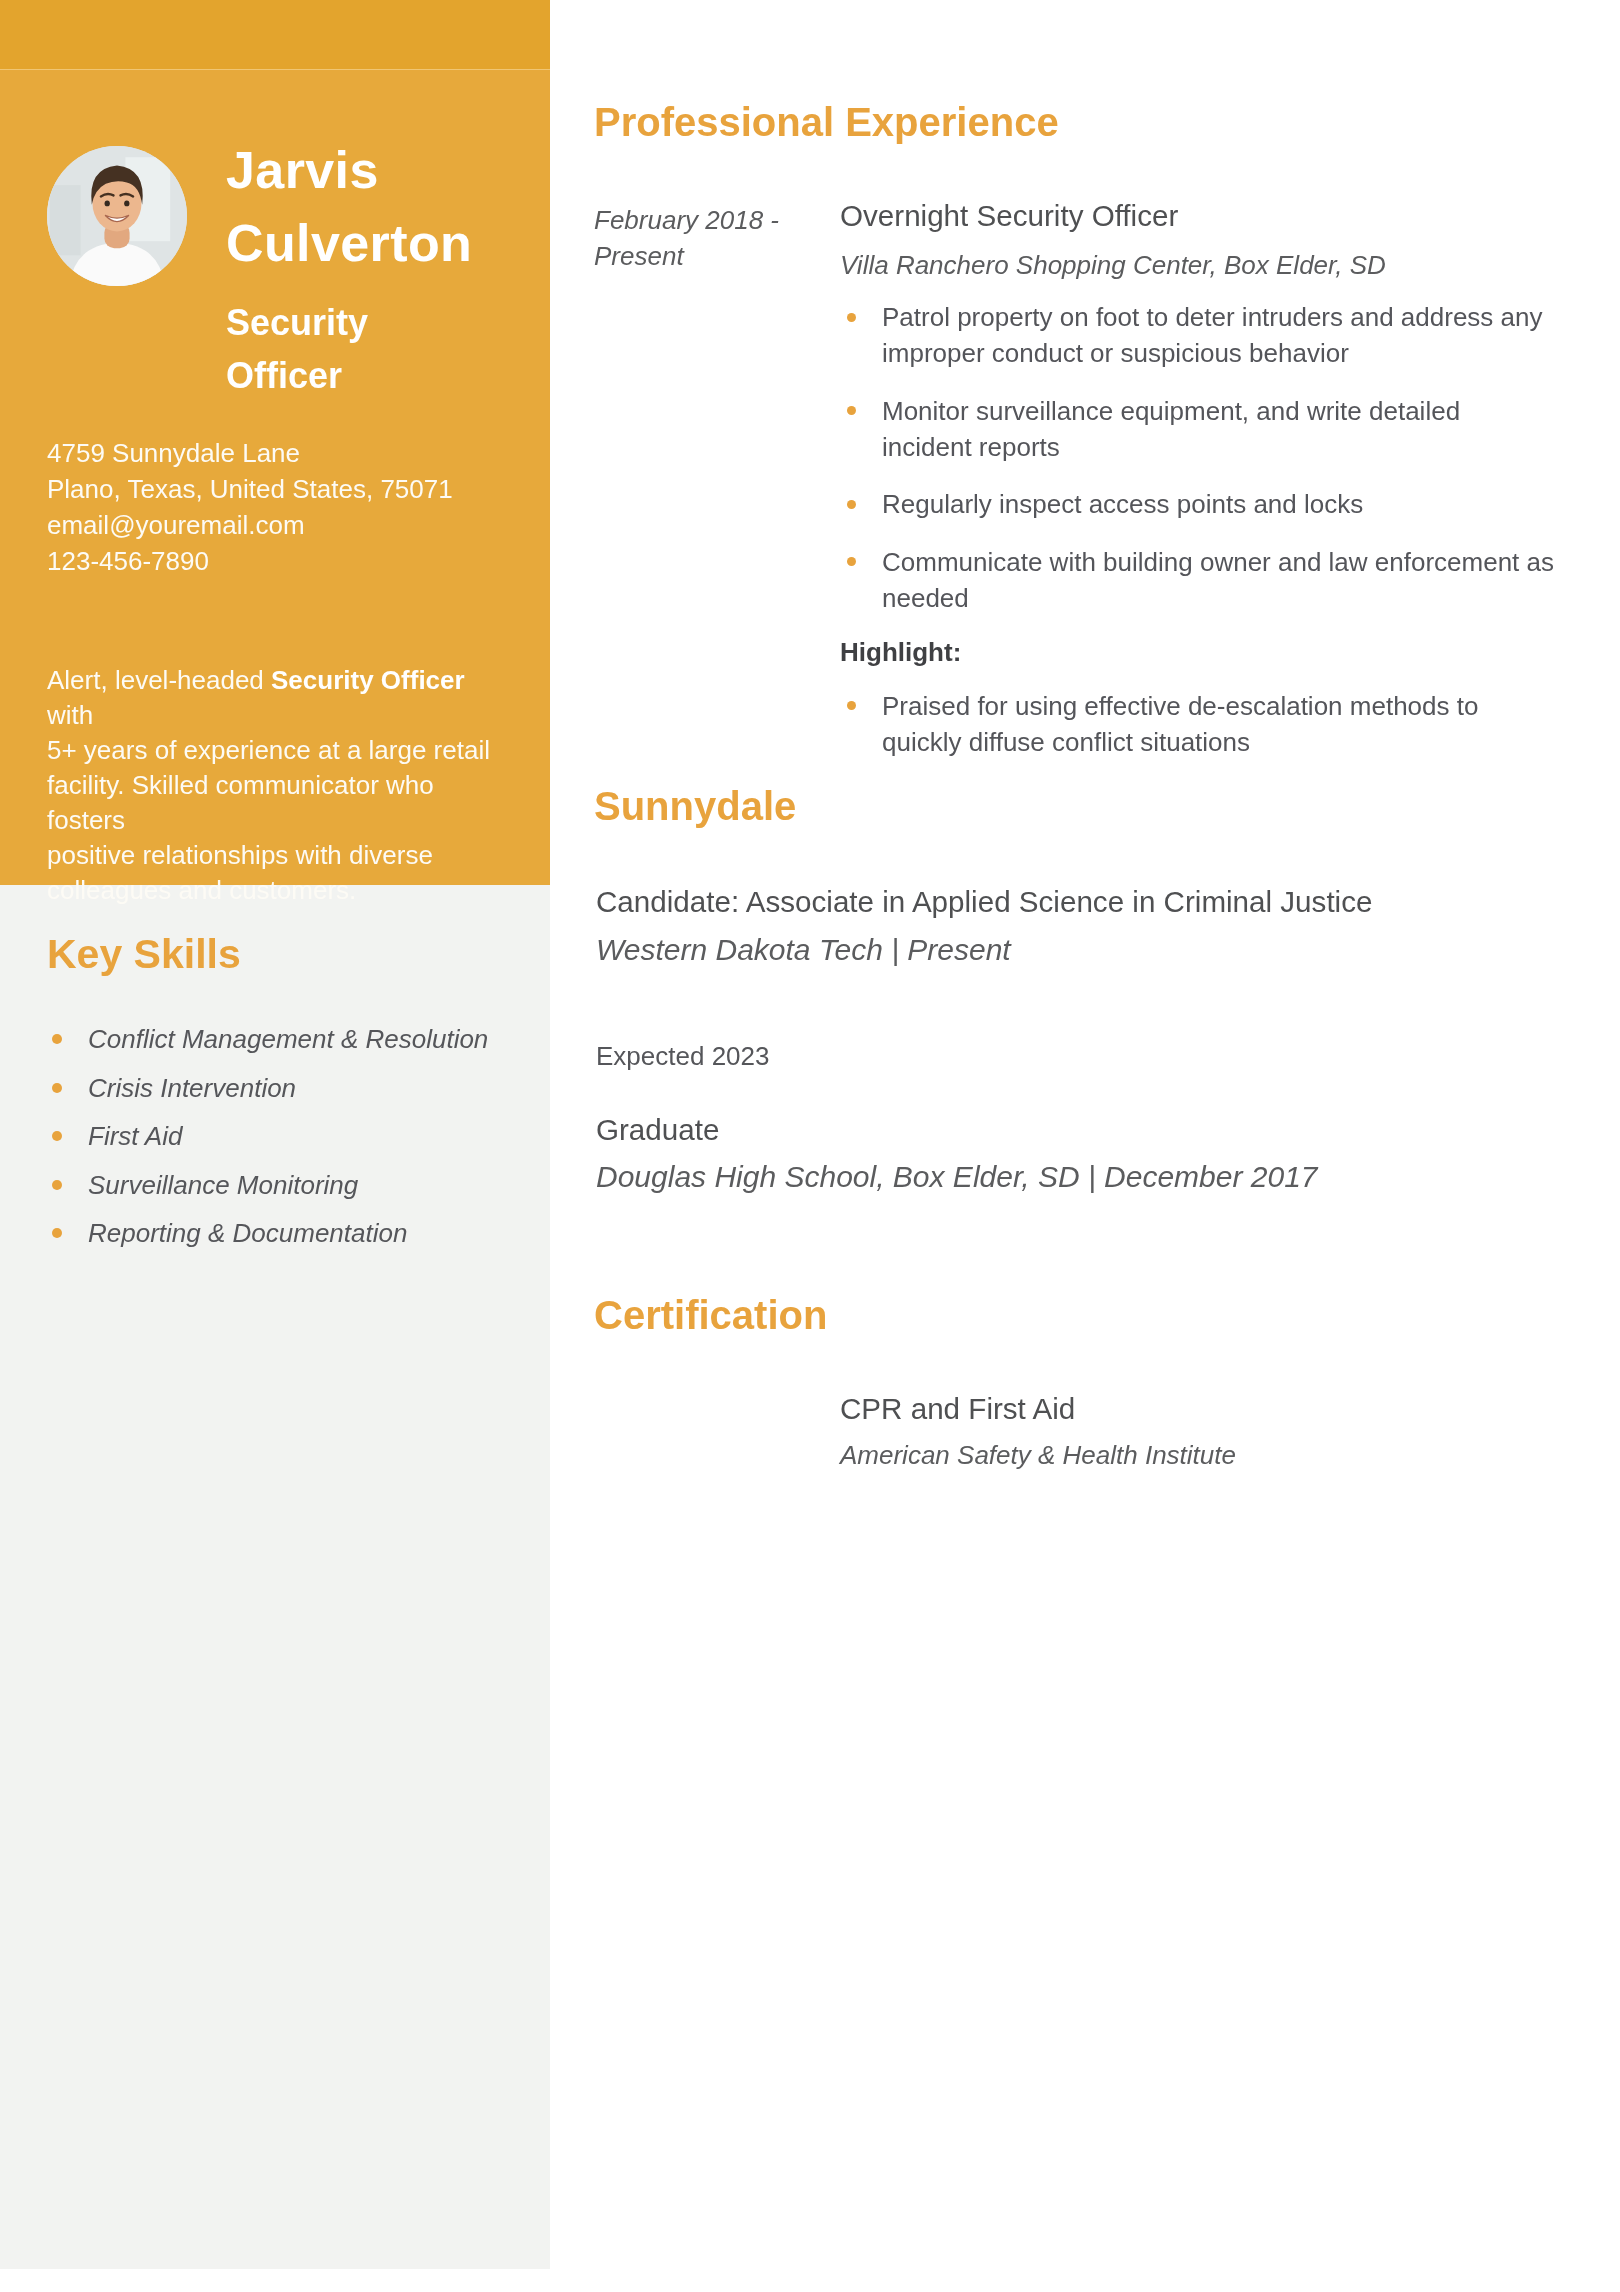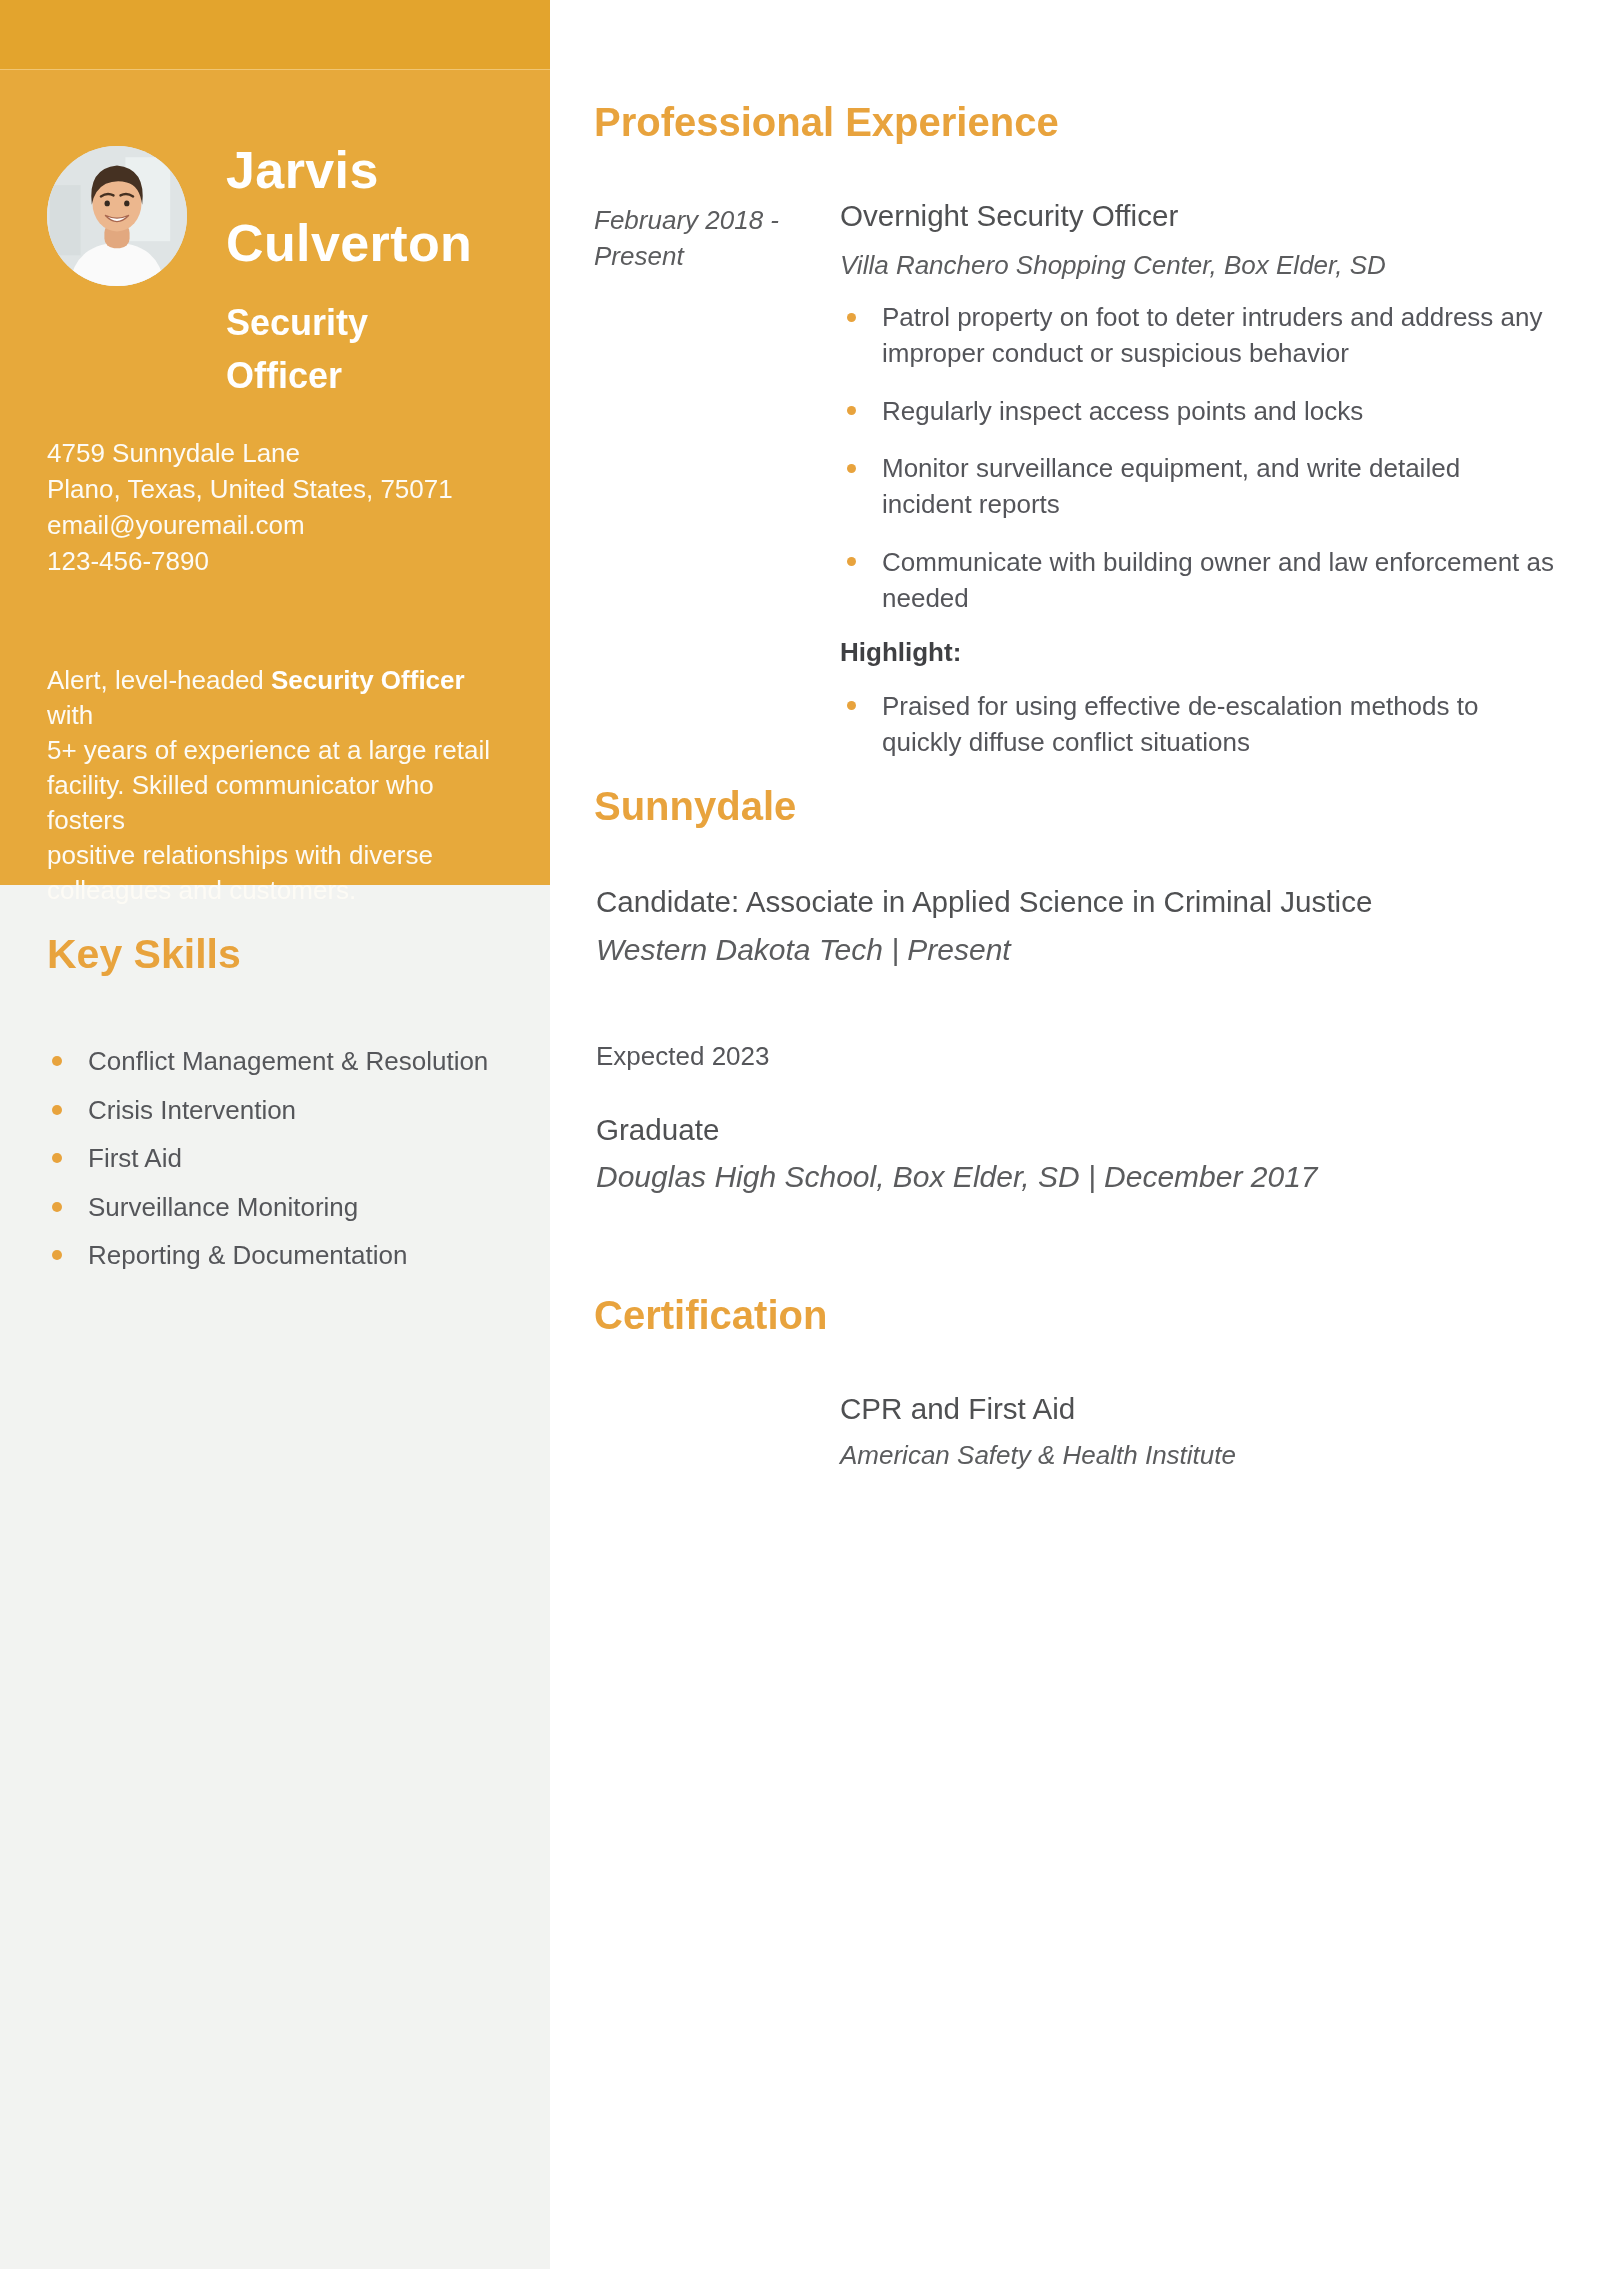--- a/index.html
+++ b/index.html
@@ -17,21 +17,21 @@
   .name{position:absolute;left:226px;top:134px;width:296px;color:#ffffff;
         font-size:52px;font-weight:bold;line-height:73px;letter-spacing:0.4px;}
   .title{position:absolute;left:226px;top:296px;width:215px;color:#ffffff;
          font-size:36px;font-weight:bold;line-height:53px;}
   .contact{position:absolute;left:47px;top:435px;color:#FDFBF5;font-size:26px;line-height:36px;}
   .summary{position:absolute;left:47px;top:663px;width:470px;color:#FDFBF5;
            font-size:26px;line-height:35px;white-space:pre-line;}
   .summary b{color:#ffffff;}
   .skills-heading{position:absolute;left:47px;top:931px;color:#E8A33D;
                   font-size:41px;font-weight:bold;}
-  .skills{position:absolute;left:47px;top:1043px;width:466px;}
+  .skills{position:absolute;left:47px;top:1021px;width:466px;font-style:italic;}
   .skill{position:relative;padding-left:41px;color:#55565A;font-size:26px;
          line-height:36px;margin-bottom:12.5px;}
   .dot{position:absolute;left:5.4px;top:13.4px;width:9.9px;height:9.9px;border-radius:50%;
        background:#E8A33D;display:inline-block;}
 
   
   .section-heading{position:absolute;color:#E8A33D;font-size:40px;font-weight:bold;}
   .h-exp{left:594px;top:100px;}
   .h-edu{left:594px;top:784px;}
   .h-cert{left:594px;top:1293px;}
@@ -134,25 +134,25 @@
   <div class="exp-right">
     <div class="job-title">Overnight Security Officer</div>
     <div class="company">Villa Ranchero Shopping Center, Box Elder, SD</div>
     <ul class="bullets">
       <li>
         <span class="dot"></span>
         <span>Patrol property on foot to deter intruders and address any improper conduct or suspicious behavior</span>
       </li>
       <li>
         <span class="dot"></span>
-        <span>Regularly inspect access points and locks</span>
+        <span>Monitor surveillance equipment, and write detailed incident reports</span>
       </li>
       <li>
         <span class="dot"></span>
-        <span>Monitor surveillance equipment, and write detailed incident reports</span>
+        <span>Regularly inspect access points and locks</span>
       </li>
       <li>
         <span class="dot"></span>
         <span>Communicate with building owner and law enforcement as needed</span>
       </li>
     </ul>
     <div class="highlight-label">Highlight:</div>
     <ul class="bullets highlight-list">
       <li>
         <span class="dot"></span>

